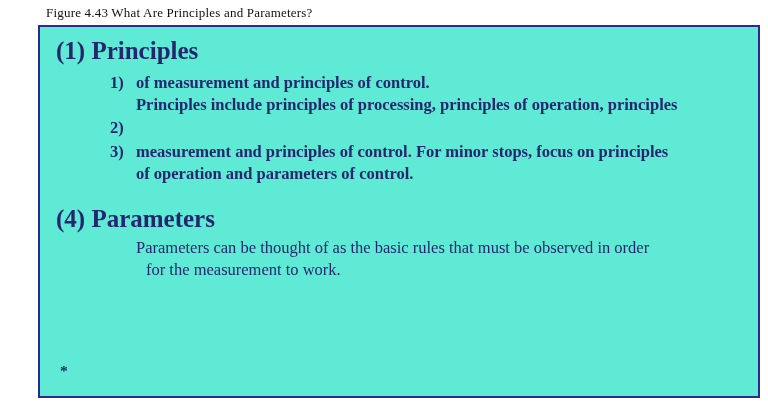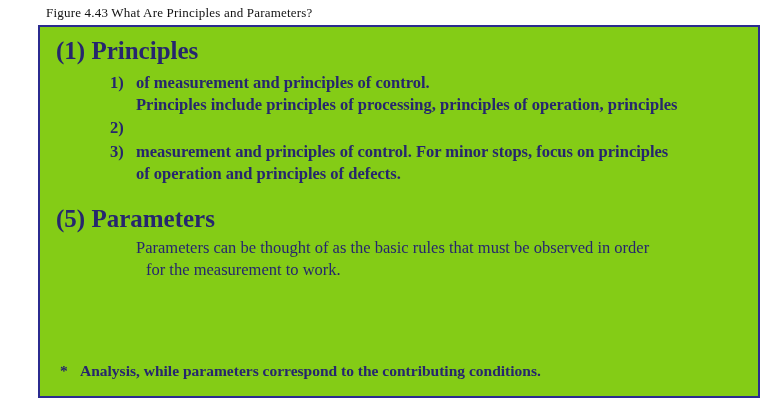--- a/index.html
+++ b/index.html
@@ -33,21 +33,21 @@
     margin-left: 36px;
   }
   .figure-box {
     position: absolute;
     left: 38px;
     top: 25px;
     width: 722px;
     height: 373px;
     box-sizing: border-box;
     border: 2px solid #2b2b8f;
-    background: #84cc16;
+    background: #5eead4;
     padding: 6px 14px 6px 16px;
   }
   .heading {
     font-family: "Liberation Serif", serif;
     font-weight: bold;
     font-size: 25px;
     color: #26266e;
     line-height: 1.15;
     margin: 4px 0 6px 0;
   }
@@ -137,35 +137,34 @@
           <span class="indent-hang">Principles include principles of processing, principles of operation, principles</span>
         </span>
       </li>
       <li class="num-item">
         <span class="num-marker">2)</span>
       </li>
       <li class="num-item">
         <span class="num-marker">3)</span>
         <span class="num-text">
           <span class="indent-hang">measurement and principles of control.  For minor stops, focus on principles</span>
-          <span class="indent-hang">of operation and principles of defects.</span>
+          <span class="indent-hang">of operation and parameters of control.</span>
         </span>
       </li>
     </ul>
 
     <div class="spacer-sm"></div>
 
-    <div class="heading heading-2">(5) Parameters</div>
+    <div class="heading heading-2">(4) Parameters</div>
 
     <div class="params-text">
       <span class="indent-hang">Parameters can be thought of as the basic rules that must be observed in order</span>
       <span class="cont">for the measurement to work.</span>
     </div>
 
     <div class="footnote">
       <span class="footnote-star">*</span>
       <span class="footnote-body">
-        <span class="indent-hang">Analysis, while parameters correspond to the contributing conditions.</span>
       </span>
     </div>
 
   </div>
 </div>
 
 </body></html>

